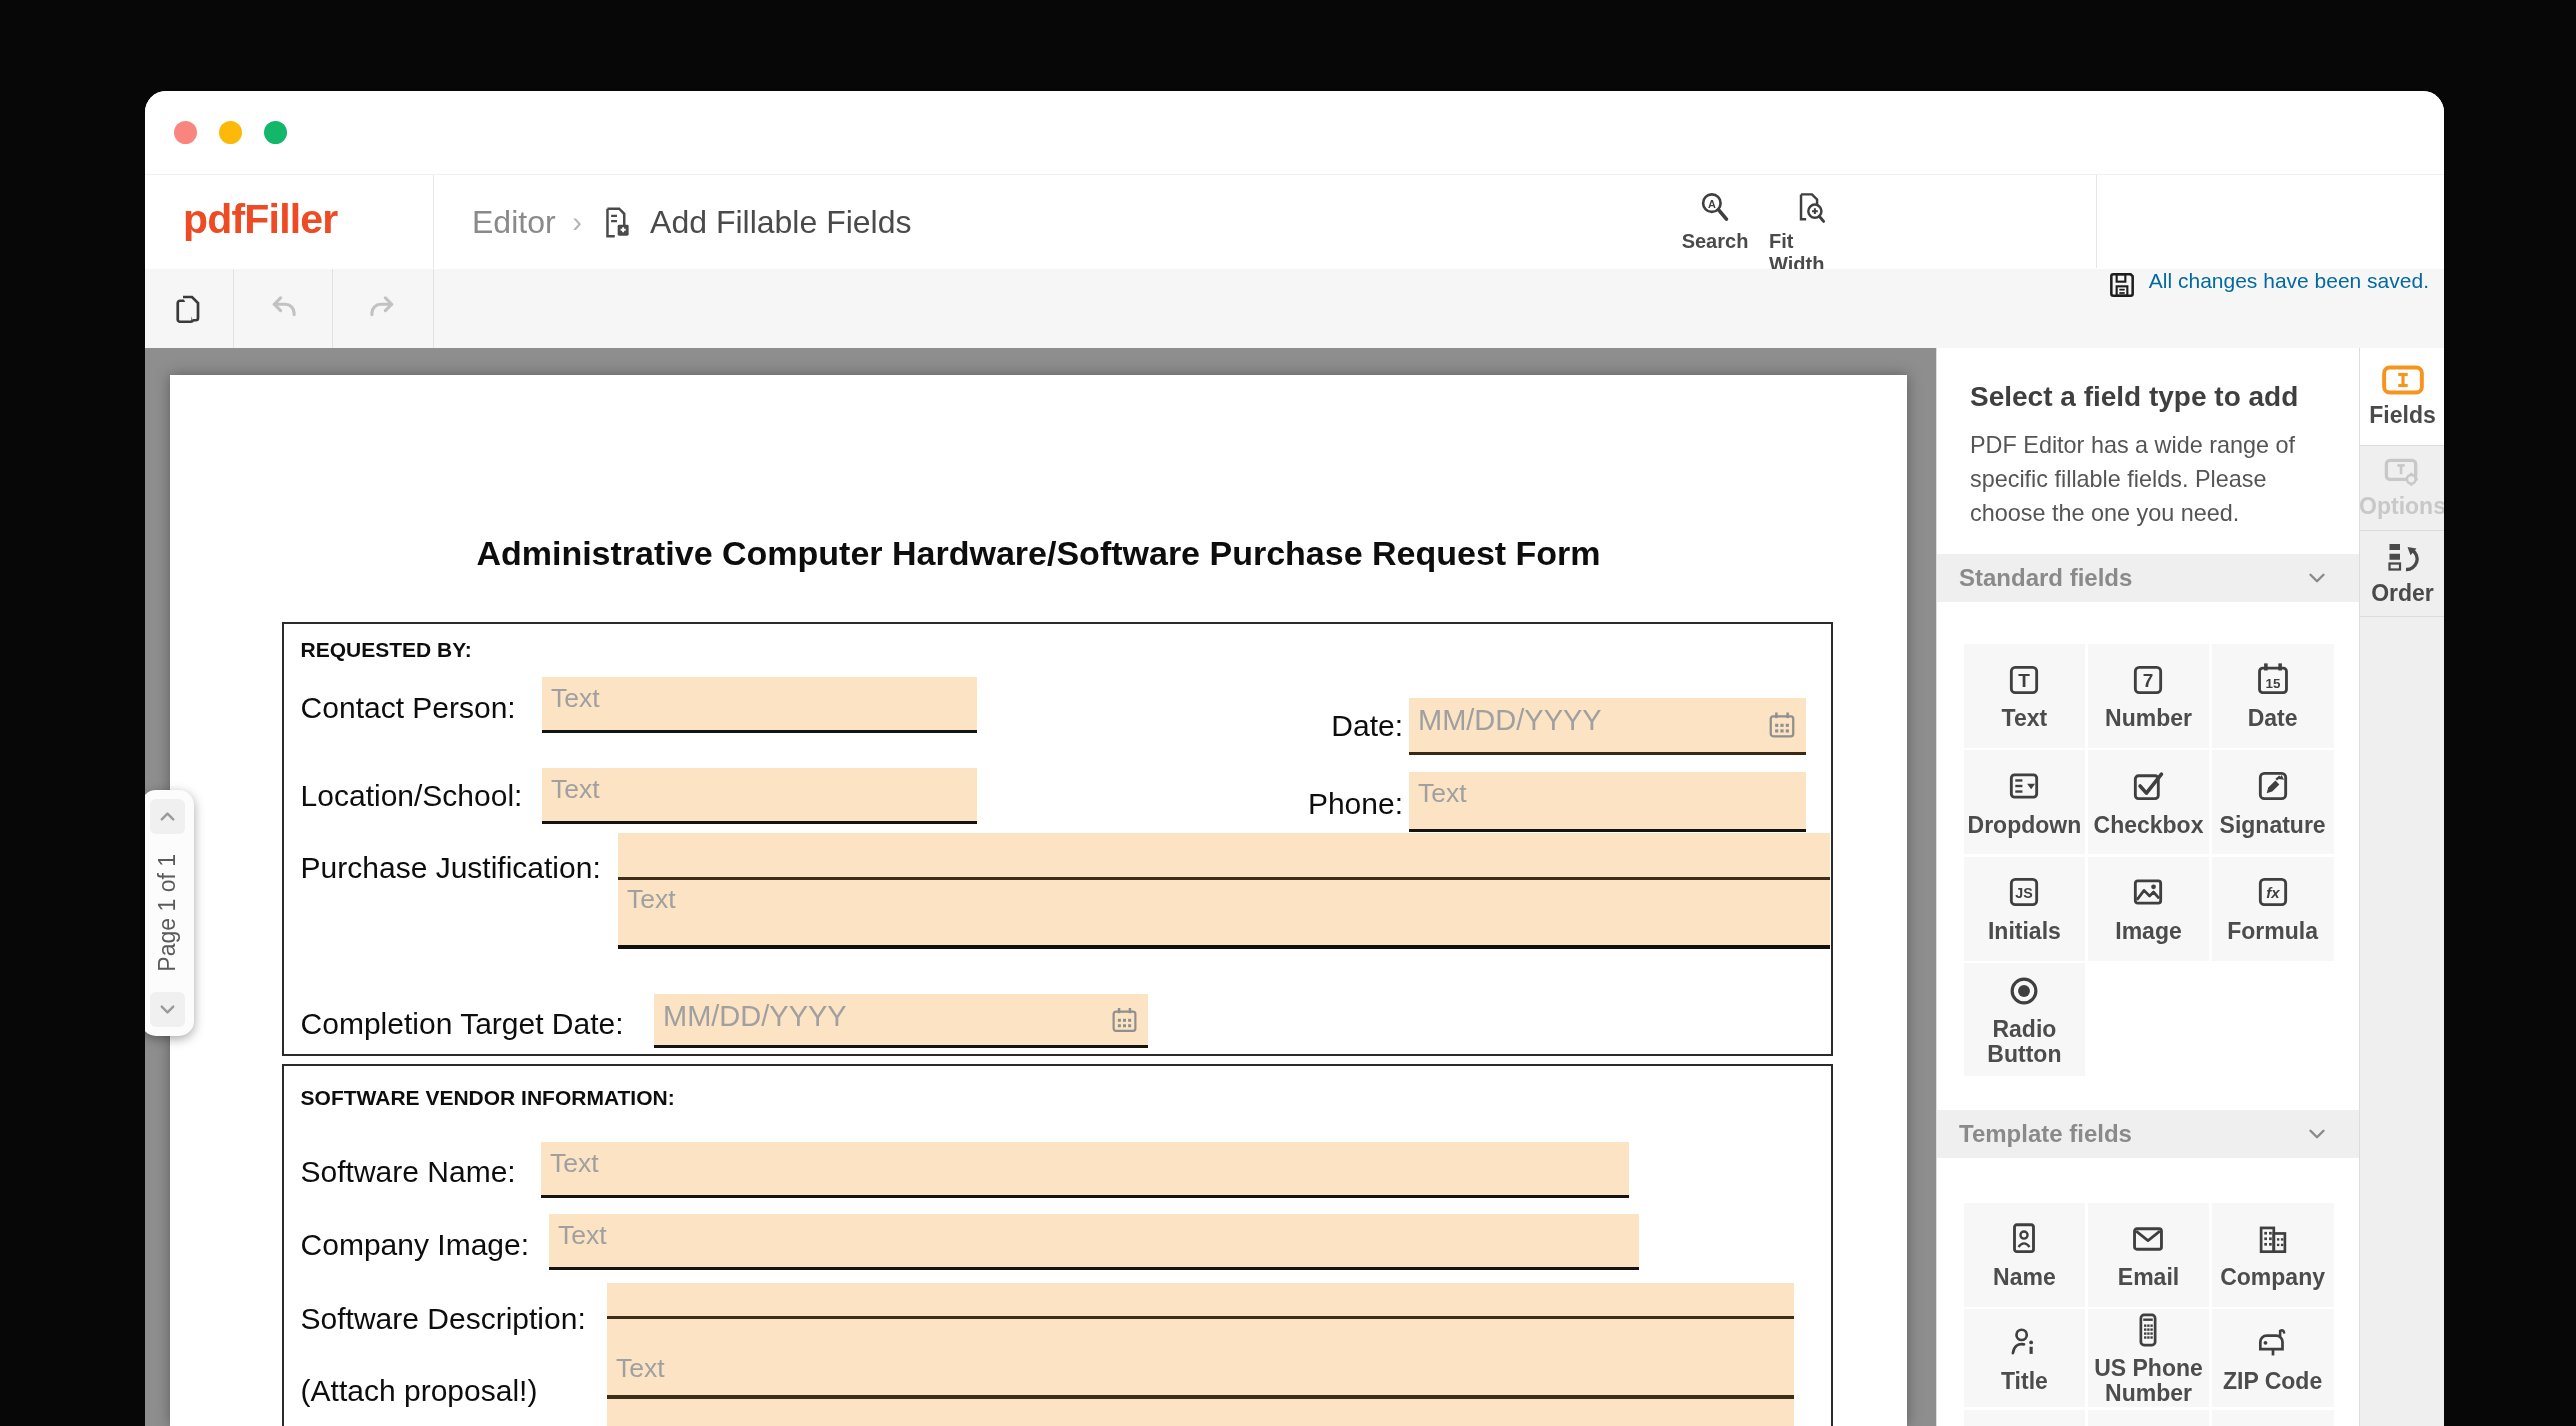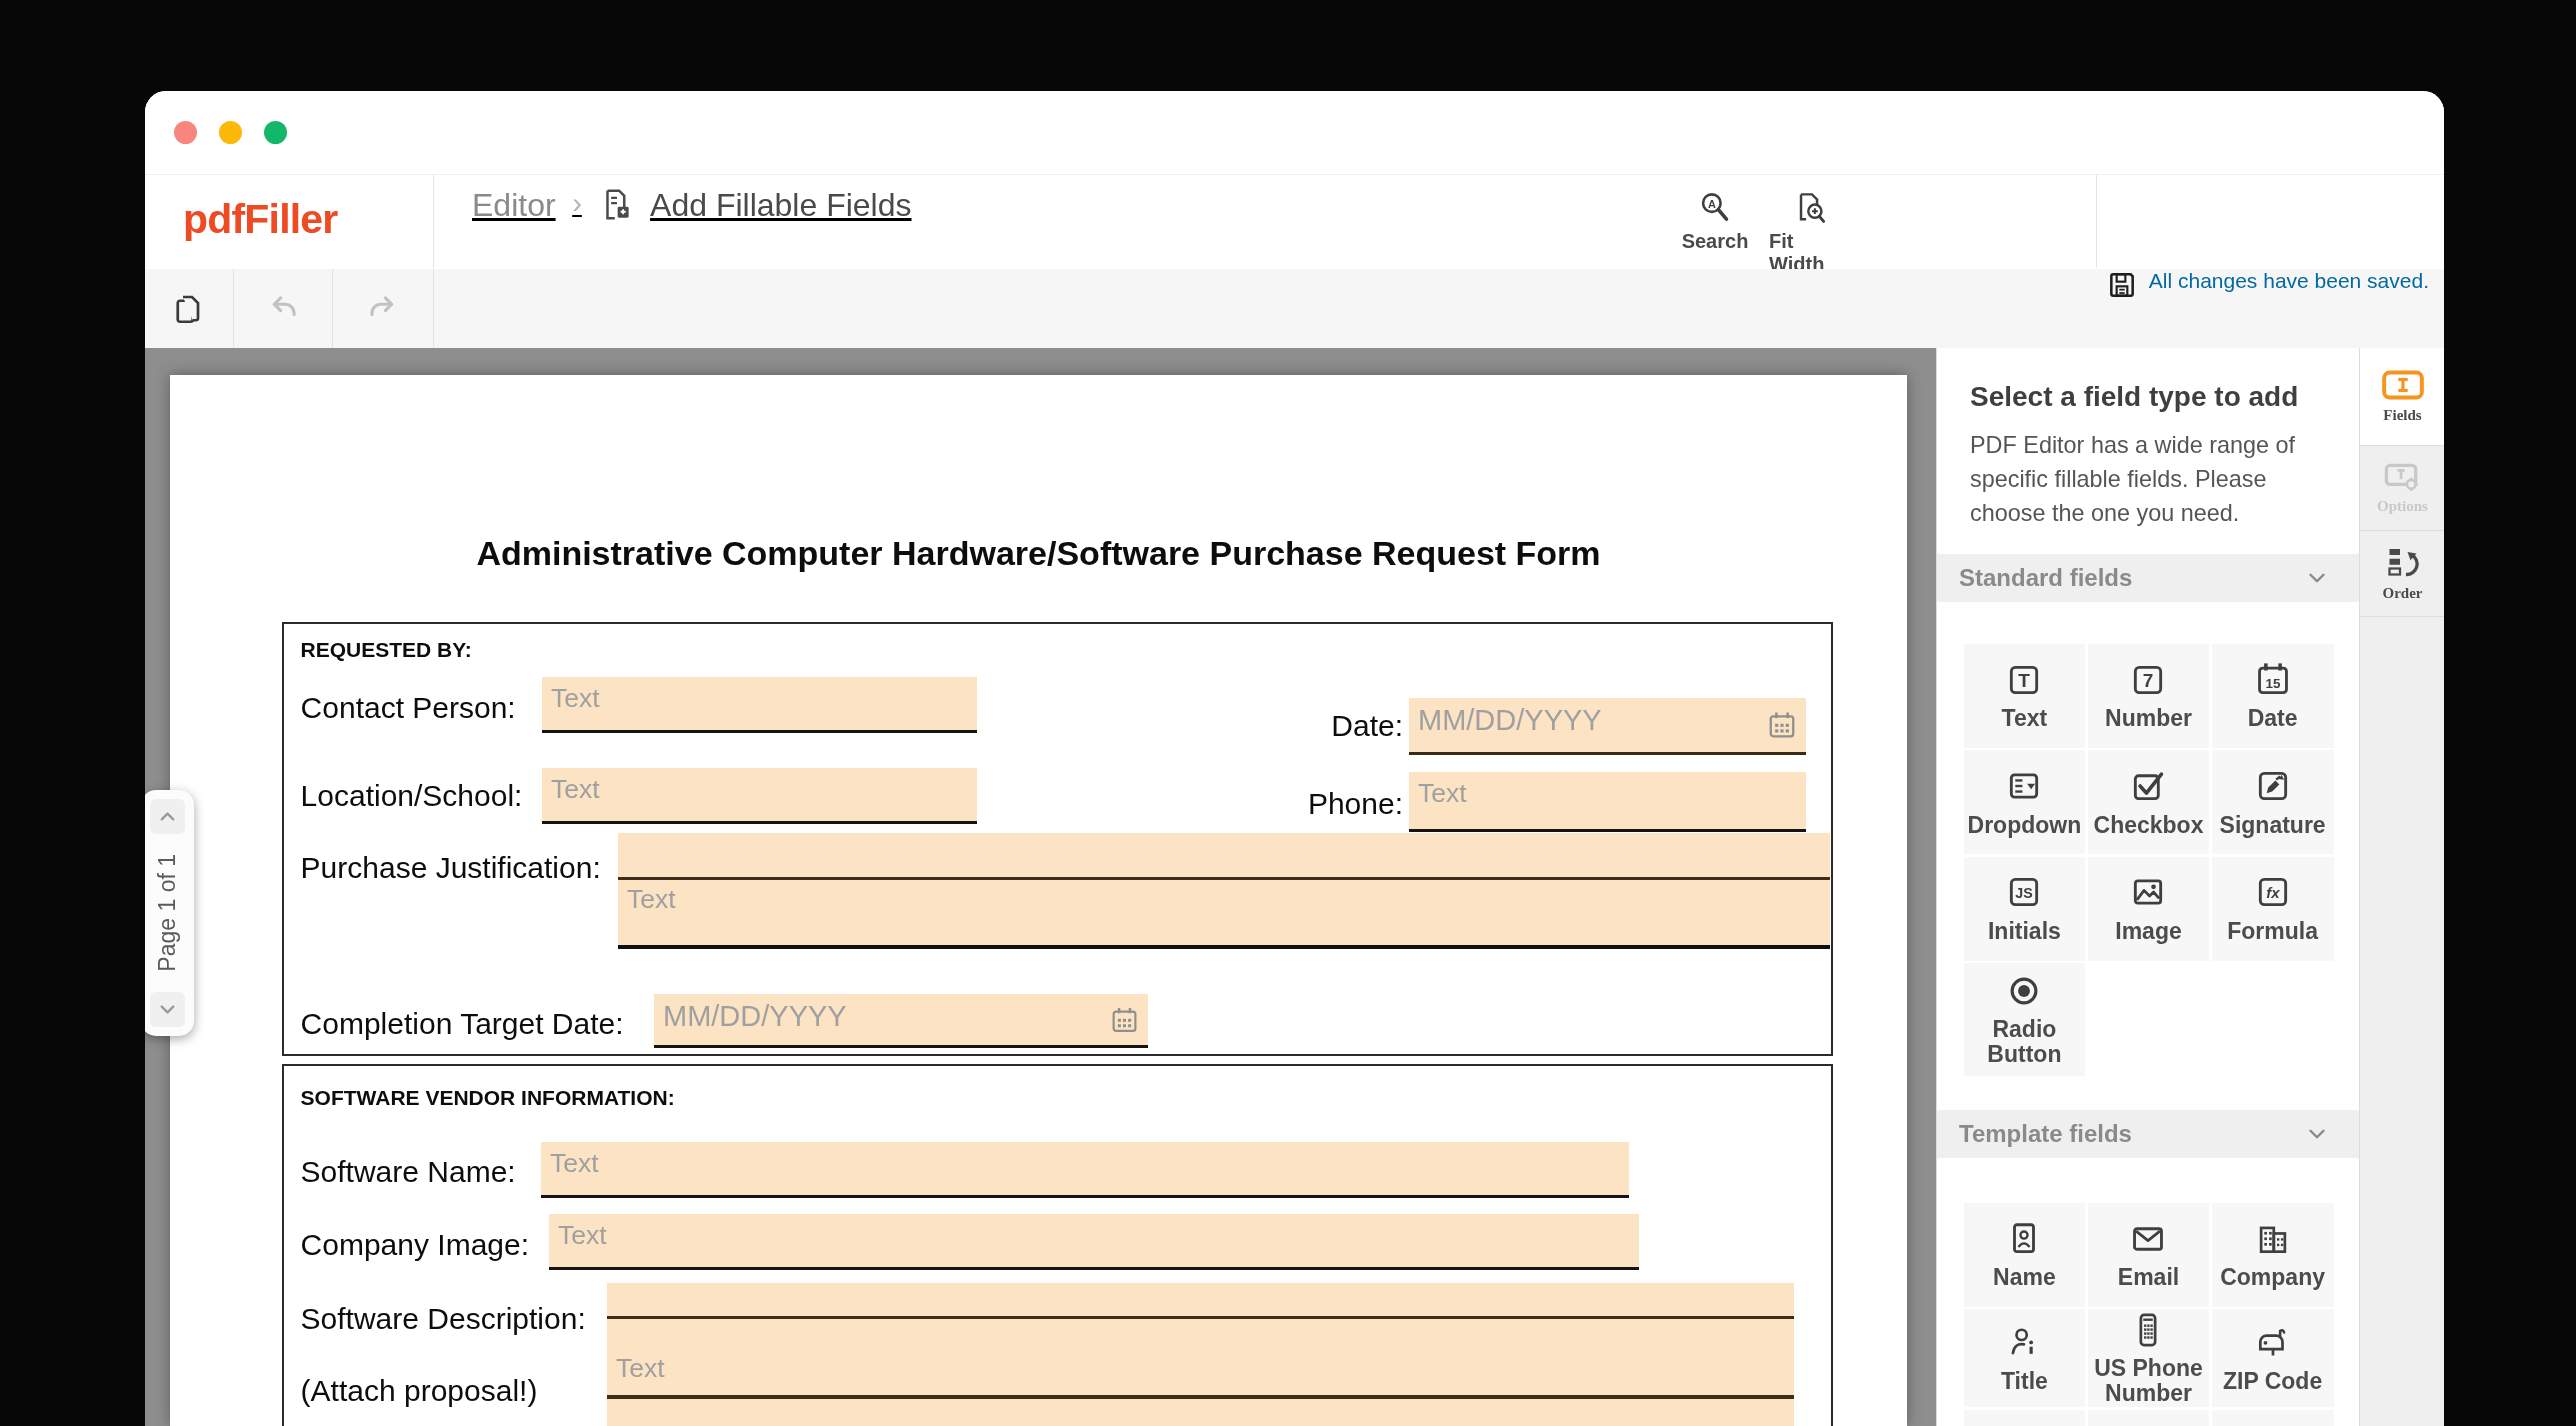--- a/index.html
+++ b/index.html
@@ -40,39 +40,39 @@
   .sechdr{left:0;width:100%;height:48px;background:#efefef;display:flex;align-items:center;justify-content:space-between;
     padding:0 30px 0 22px;box-sizing:border-box;cursor:pointer;}
   .sechdr .t{font-size:24px;font-weight:bold;color:#8a8a8a;}
   .fgrid{left:26.5px;width:370px;display:grid;grid-template-columns:1fr 1fr 1fr;gap:2.3px;}
   .cell{background:#f7f7f7;display:flex;flex-direction:column;align-items:center;justify-content:center;cursor:pointer;}
   .cell .cl{font-size:23px;line-height:25px;font-weight:bold;color:#4c4c4c;text-align:center;margin-top:7.6px;}
   .cell.empty{background:transparent;cursor:default;}
   #rail{left:2214px;top:0;width:85px;height:1079px;background:#efefef;border-left:0.8px solid #dcdcdc;}
   .tab{width:100%;display:flex;flex-direction:column;align-items:center;justify-content:center;gap:6px;
     border-bottom:0.8px solid #dcdcdc;box-sizing:border-box;cursor:pointer;}
-  .tab .tl{font-size:15px;font-weight:bold;font-family:Liberation Serif, serif;}
+  .tab .tl{font-size:23px;font-weight:bold;}
   text.g{font-family:"Liberation Sans",sans-serif;}
 </style>
 </head>
 <body>
 
 <div id="win" class="abs">
 
   <div id="titlebar" class="abs">
     <div class="abs dot" style="left:29px;top:30px;background:#f9867e;"></div>
     <div class="abs dot" style="left:74px;top:30px;background:#fcb90a;"></div>
     <div class="abs dot" style="left:119px;top:30px;background:#12b76a;"></div>
   </div>
 
   <div id="header" class="abs">
     <div id="logo" class="abs">pdfFiller</div>
     <div class="abs vdiv" style="left:288px;top:0;height:93px;"></div>
 
-    <div class="abs" style="left:327px;top:12px;display:flex;align-items:flex-start;gap:16.6px;text-decoration:underline;">
+    <div class="abs" style="left:327px;top:29px;display:flex;align-items:center;gap:16.6px;">
       <span class="crumb" style="color:#8a8a8a;cursor:pointer;">Editor</span>
       <span class="crumb" style="color:#b5b5b5;font-size:29px;">›</span>
       <svg width="35" height="35" viewBox="0 0 48 48">
         <path d="M13 5 h16 l7 7 v18" fill="none" stroke="#4a4a4a" stroke-width="3.4"></path>
         <path d="M13 5 v38 h10" fill="none" stroke="#4a4a4a" stroke-width="3.4"></path>
         <path d="M18 15 h8 M18 22 h8" stroke="#4a4a4a" stroke-width="3"></path>
         <rect x="27" y="27" width="15" height="15" rx="2" fill="#4a4a4a"></rect>
         <path d="M31 34 h7 M34.5 30.5 v7" stroke="#fff" stroke-width="2.6"></path>
       </svg>
       <span class="crumb" style="color:#4a4a4a;">Add Fillable Fields</span>

